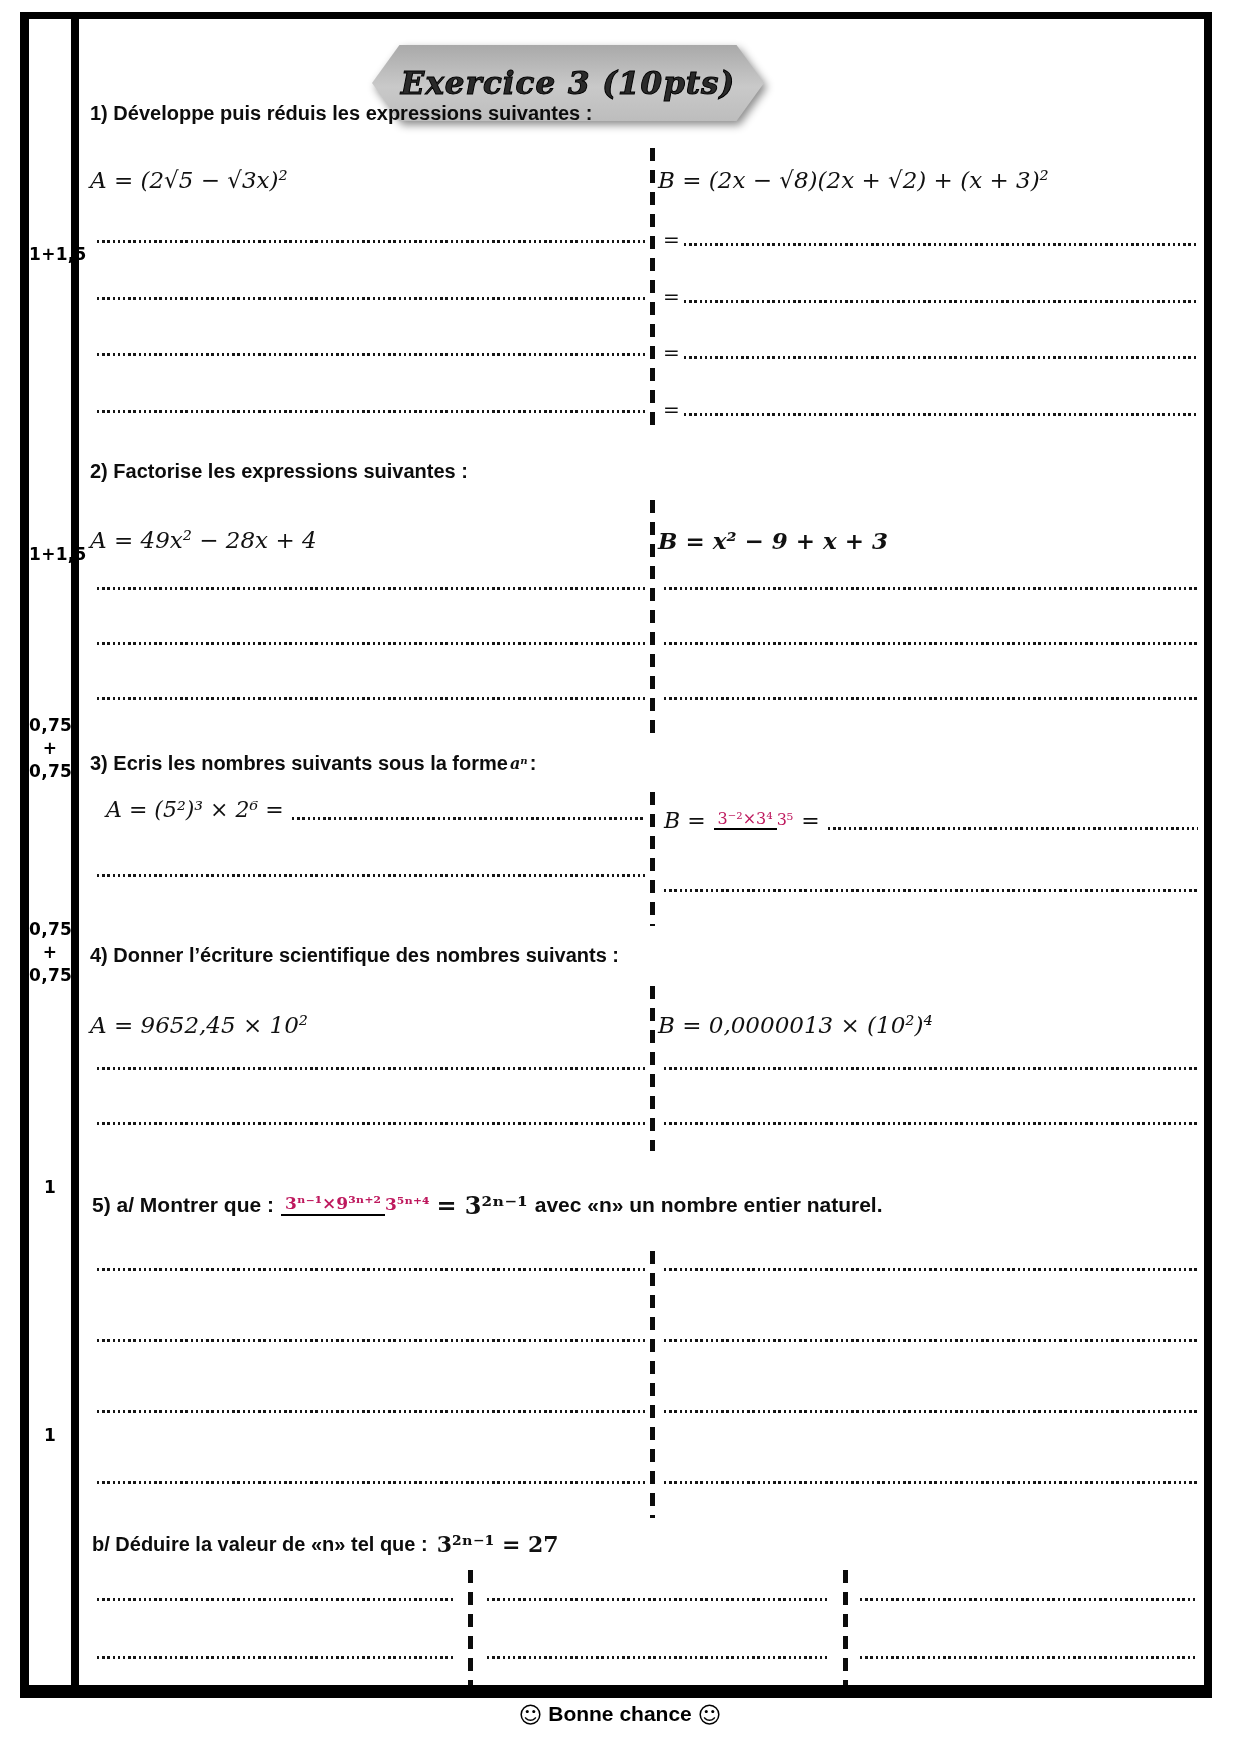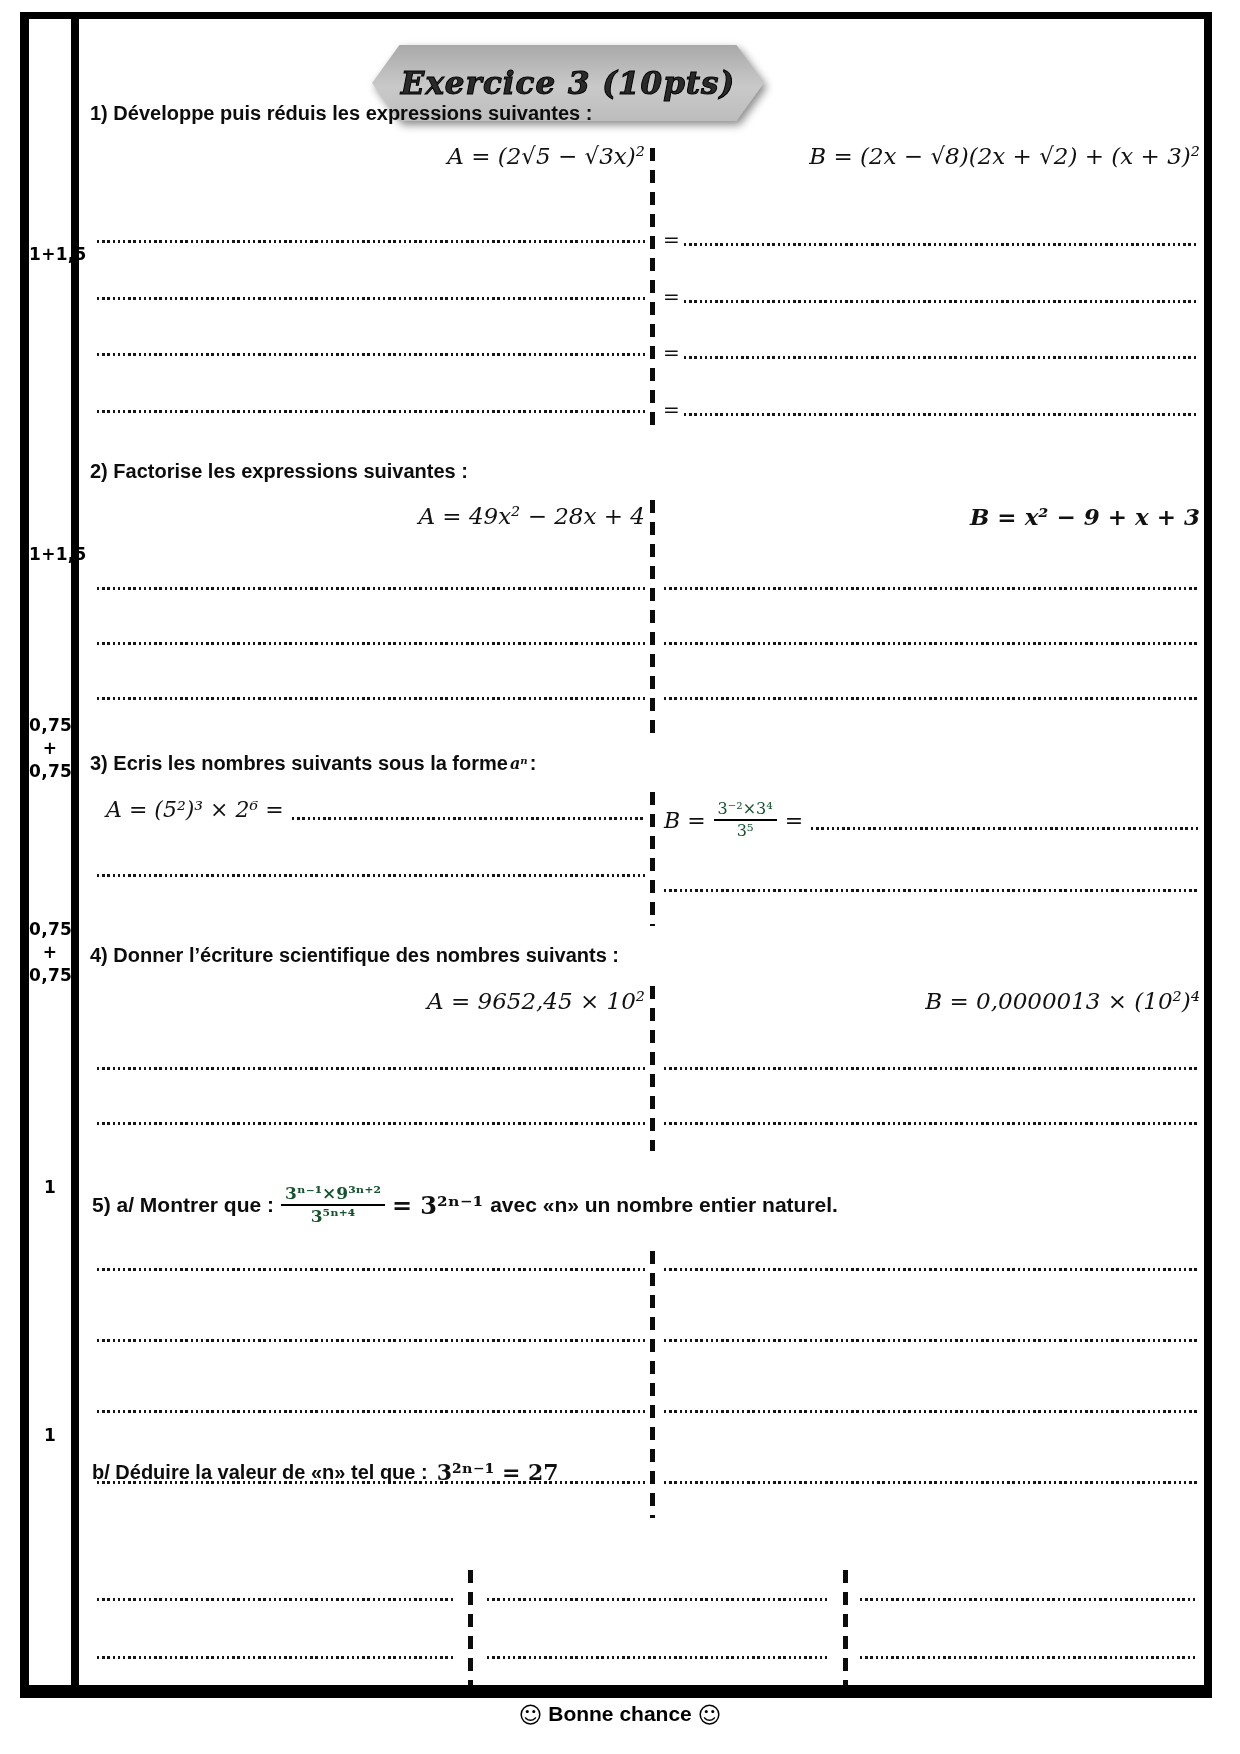--- a/index.html
+++ b/index.html
@@ -18,31 +18,31 @@
   .banner-shape{width:100%;height:100%;
           clip-path:polygon(0 50%,7% 0,93% 0,100% 50%,93% 100%,7% 100%);
           background:linear-gradient(to bottom,#a9a9a9,#c9c9c9 55%,#bdbdbd);
           display:flex;align-items:center;justify-content:center;}
   .banner-title{font:800 italic 31px "DejaVu Serif",serif;color:#2a2a2a;
           -webkit-text-stroke:1px #000;letter-spacing:1px;}
   
   .h{position:absolute;font:700 20px "Liberation Sans",sans-serif;color:#0d0d0d;white-space:nowrap;}
   
   .math{font-family:"DejaVu Serif",serif;font-style:italic;font-size:23px;color:#111;white-space:nowrap;}
-  .fcell{position:absolute;text-align:right;}
+  .fcell{position:absolute;text-align:left;margin-top:24px;}
   
   .dots{position:absolute;height:3px;
         background-image:repeating-linear-gradient(to right,#161616 0 2.4px,transparent 2.4px 5.2px);}
   
   .vdash{position:absolute;width:5px;
         background-image:repeating-linear-gradient(to bottom,#0c0c0c 0 13px,transparent 13px 22px);}
   .eq{position:absolute;font:400 20px "DejaVu Serif",serif;color:#111;}
   
-  .frac{display:inline-flex;flex-direction:column;align-items:center;
-        font-family:"DejaVu Serif",serif;color:#14532d;line-height:1.12;}
+  .frac{display:inline-flex;align-items:flex-start;
+        font-family:"DejaVu Serif",serif;color:#be185d;line-height:1.12;}
   .frac .num{border-bottom:2px solid #000;padding:0 4px 1px;}
   .frac .den{padding-top:1px;}
   .row-flex{position:absolute;display:flex;align-items:center;}
   .footer{position:absolute;left:0;top:1702px;width:100%;text-align:center;
           font:700 21px "Liberation Sans",sans-serif;color:#000;}
   .footer .smiley{font:400 23px "DejaVu Sans",sans-serif;vertical-align:-2px;}
 </style>
 </head>
 <body>
 
@@ -158,21 +158,21 @@
 
   <div class="dots" style="left:97px;top:1268px;width:548px;"></div>
   <div class="dots" style="left:97px;top:1339px;width:548px;"></div>
   <div class="dots" style="left:97px;top:1410px;width:548px;"></div>
   <div class="dots" style="left:97px;top:1481px;width:548px;"></div>
   <div class="dots" style="left:664px;top:1268px;width:534px;"></div>
   <div class="dots" style="left:664px;top:1339px;width:534px;"></div>
   <div class="dots" style="left:664px;top:1410px;width:534px;"></div>
   <div class="dots" style="left:664px;top:1481px;width:534px;"></div>
 
-  <div class="row-flex" style="left:92px;top:1456px;height:32px;gap:9px;justify-content:center;">
+  <div class="row-flex" style="left:92px;top:1528px;height:32px;gap:9px;justify-content:center;">
     <span class="h" style="position:static;">b/ Déduire la valeur de «n» tel que :</span>
     <span class="math" style="font-size:22px;font-weight:700;font-style:normal;">3²ⁿ⁻¹ = 27</span>
   </div>
 
   <div class="vdash" style="left:468px;top:1570px;height:115px;"></div>
   <div class="vdash" style="left:843px;top:1570px;height:115px;"></div>
 
   <div class="dots" style="left:97px;top:1598px;width:358px;"></div>
   <div class="dots" style="left:487px;top:1598px;width:341px;"></div>
   <div class="dots" style="left:860px;top:1598px;width:338px;"></div>

